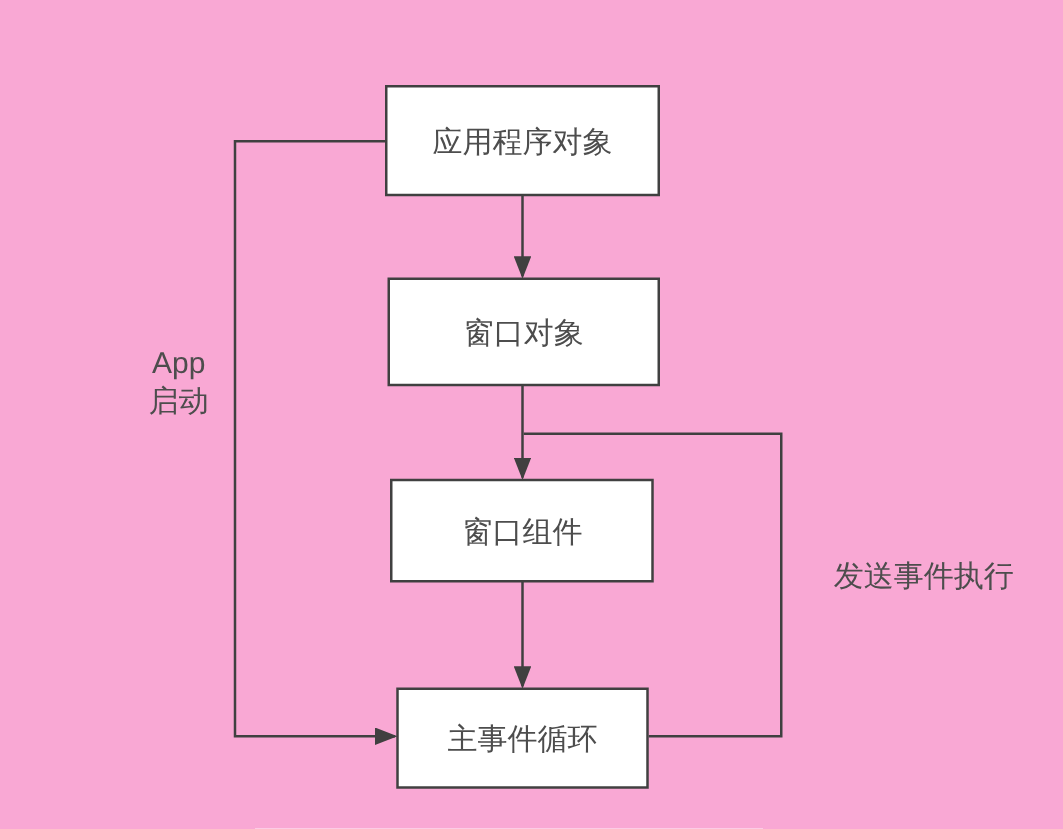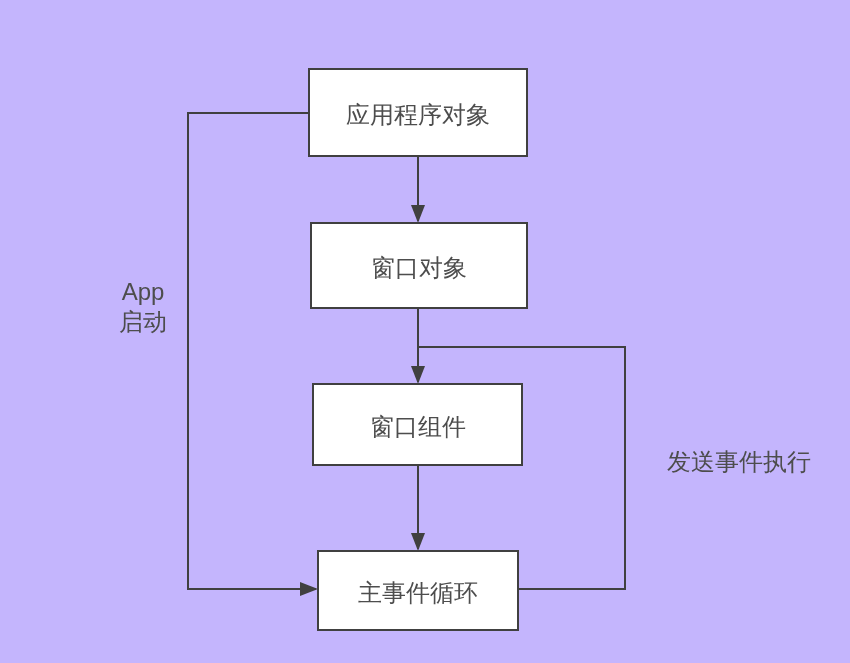--- a/index.html
+++ b/index.html
@@ -4,21 +4,21 @@
 <style>
   html, body {
     margin: 0;
     padding: 0;
     background: #ffffff;
   }
   .canvas {
     position: relative;
     width: 850px;
     height: 663px;
-    background: #c4b5fd;
+    background: #f9a8d4;
     font-family: "Liberation Sans", "DejaVu Sans", sans-serif;
     overflow: hidden;
   }
   svg { display: block; }
   .edge {
     fill: none;
     stroke: #404040;
     stroke-width: 2;
   }
   .node-box {

